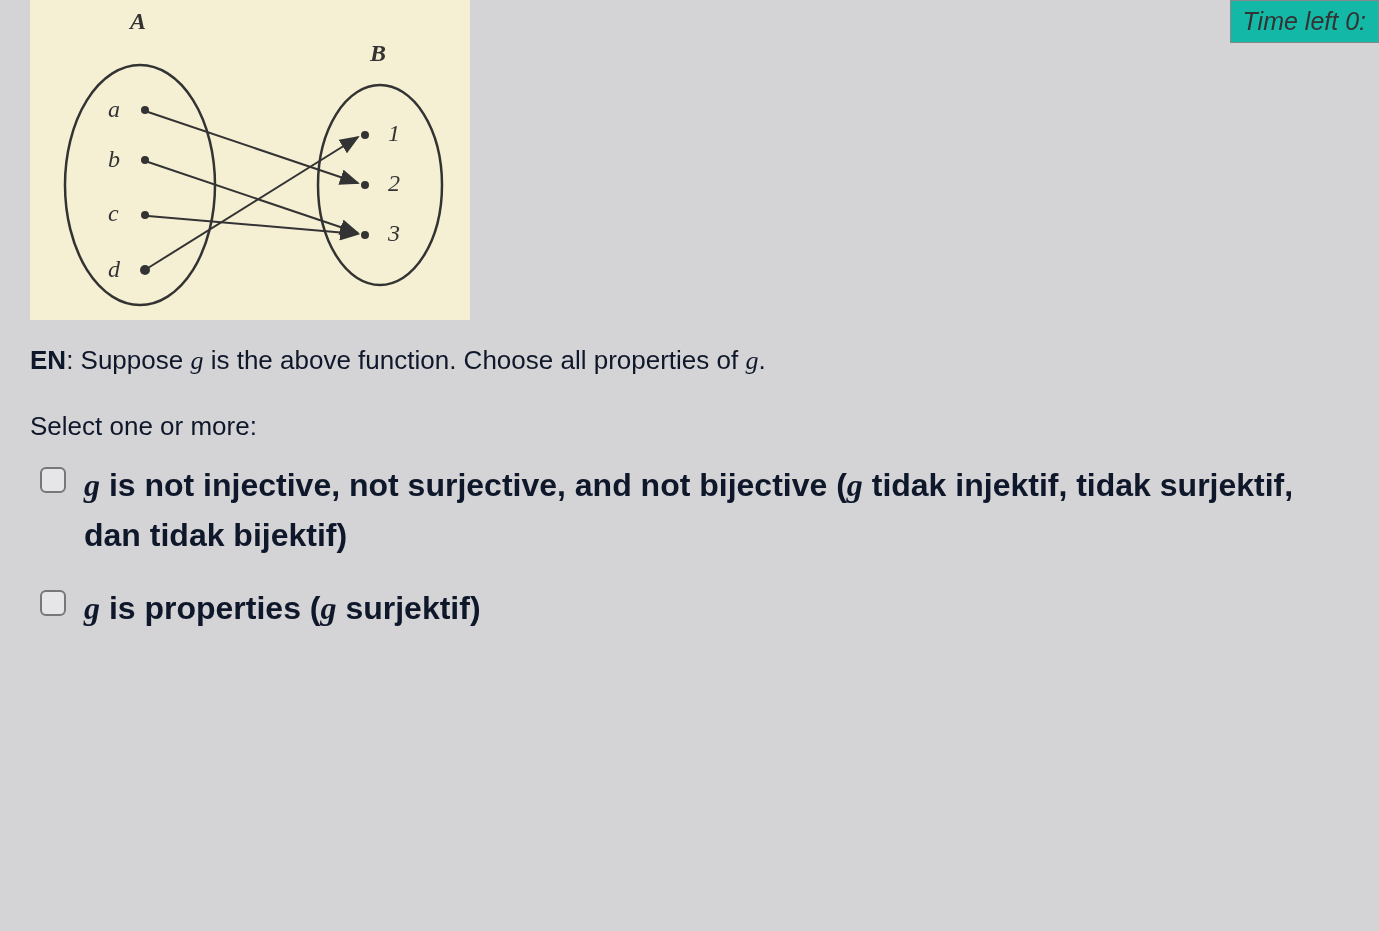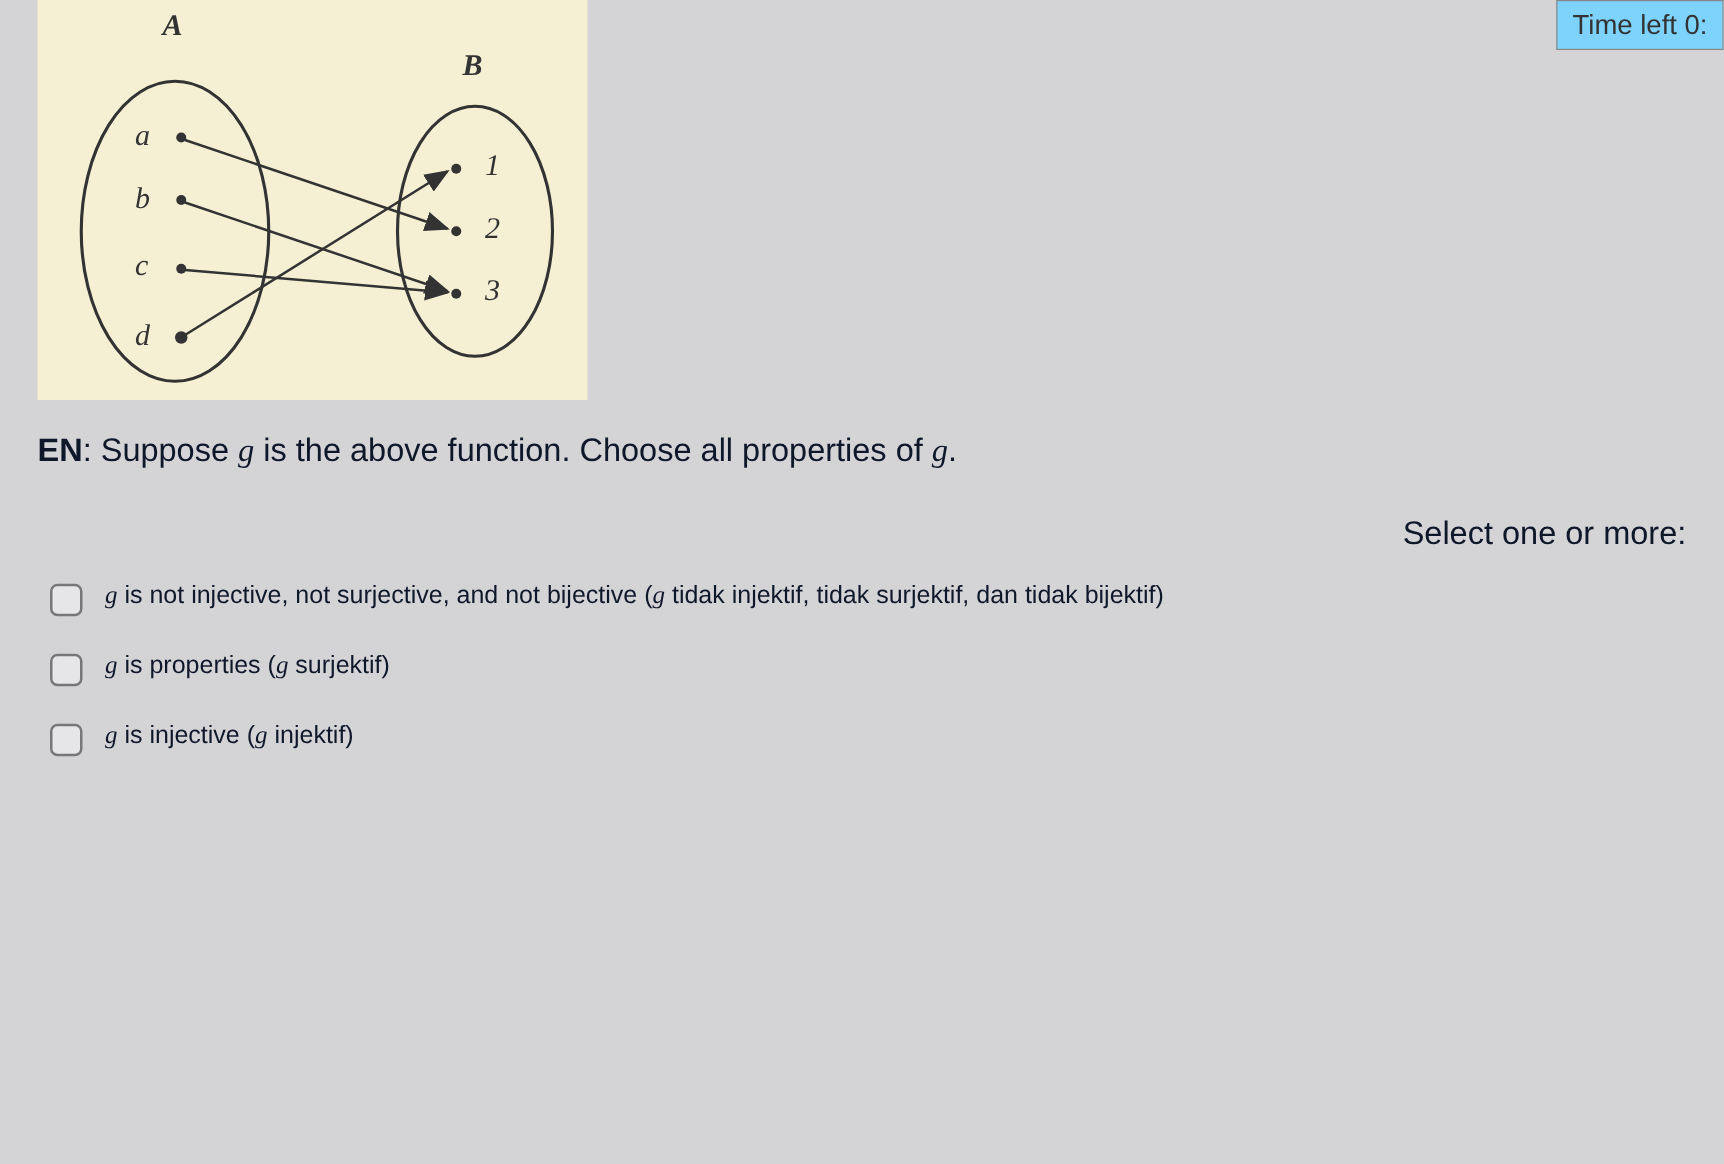--- a/index.html
+++ b/index.html
@@ -9,25 +9,26 @@
     width: 1379px;
     height: 931px;
     position: relative;
     color: #2a2a2a;
     overflow: hidden;
   }
   .timer {
     position: absolute;
     top: 0;
     right: 0;
-    background: #7dd3fc;
+    background: #14b8a6;
     border: 1px solid #888;
     padding: 6px 12px;
-    font-size: 22px;
+    font-size: 25px;
     color: #333;
+    font-style: italic;
   }
   .diagram-box {
     background: #f5f0d4;
     width: 440px;
     height: 320px;
     position: relative;
     margin-left: 30px;
   }
   .diagram-box svg { position: absolute; top: 0; left: 0; }
   .diagram-label {
@@ -40,38 +41,38 @@
   }
   .content {
     padding: 20px 30px 0 30px;
     font-size: 26px;
     line-height: 1.6;
     color: #0f172a;
   }
   .content p { margin-bottom: 14px; }
   .content .lang-prefix { font-weight: bold; }
   .ital { font-style: italic; font-family: Georgia, serif; }
-  .select-prompt { margin-top: 24px; margin-bottom: 20px; text-align: right; }
+  .select-prompt { margin-top: 24px; margin-bottom: 20px; }
   .options { padding-left: 10px; }
   .option-row {
     display: flex;
     align-items: flex-start;
     margin-bottom: 24px;
     gap: 18px;
   }
   .checkbox {
     width: 26px;
     height: 26px;
     border: 2px solid #777;
     border-radius: 6px;
     background: #e6e6e8;
     flex-shrink: 0;
     margin-top: 6px;
   }
-  .option-text { flex: 1; font-size: 20px; line-height: 1.55; }
+  .option-text { flex: 1; font-size: 32px; line-height: 1.55; font-weight: bold; }
 </style>
 </head>
 <body>
 
 <div class="timer">
   <span>Time left 0:</span>
 </div>
 
 <div class="diagram-box">
   <span class="diagram-label" style="top:8px; left:100px;">A</span>
@@ -129,20 +130,14 @@
       <div class="option-text">
         <span class="ital">g</span><span> is not injective, not surjective, and not bijective (</span><span class="ital">g</span><span> tidak injektif, tidak surjektif, dan tidak bijektif)</span>
       </div>
     </div>
     <div class="option-row">
       <div class="checkbox"></div>
       <div class="option-text">
         <span class="ital">g</span><span> is properties (</span><span class="ital">g</span><span> surjektif)</span>
       </div>
     </div>
-    <div class="option-row">
-      <div class="checkbox"></div>
-      <div class="option-text">
-        <span class="ital">g</span><span> is injective (</span><span class="ital">g</span><span> injektif)</span>
-      </div>
-    </div>
   </div>
 </div>
 
 </body></html>

